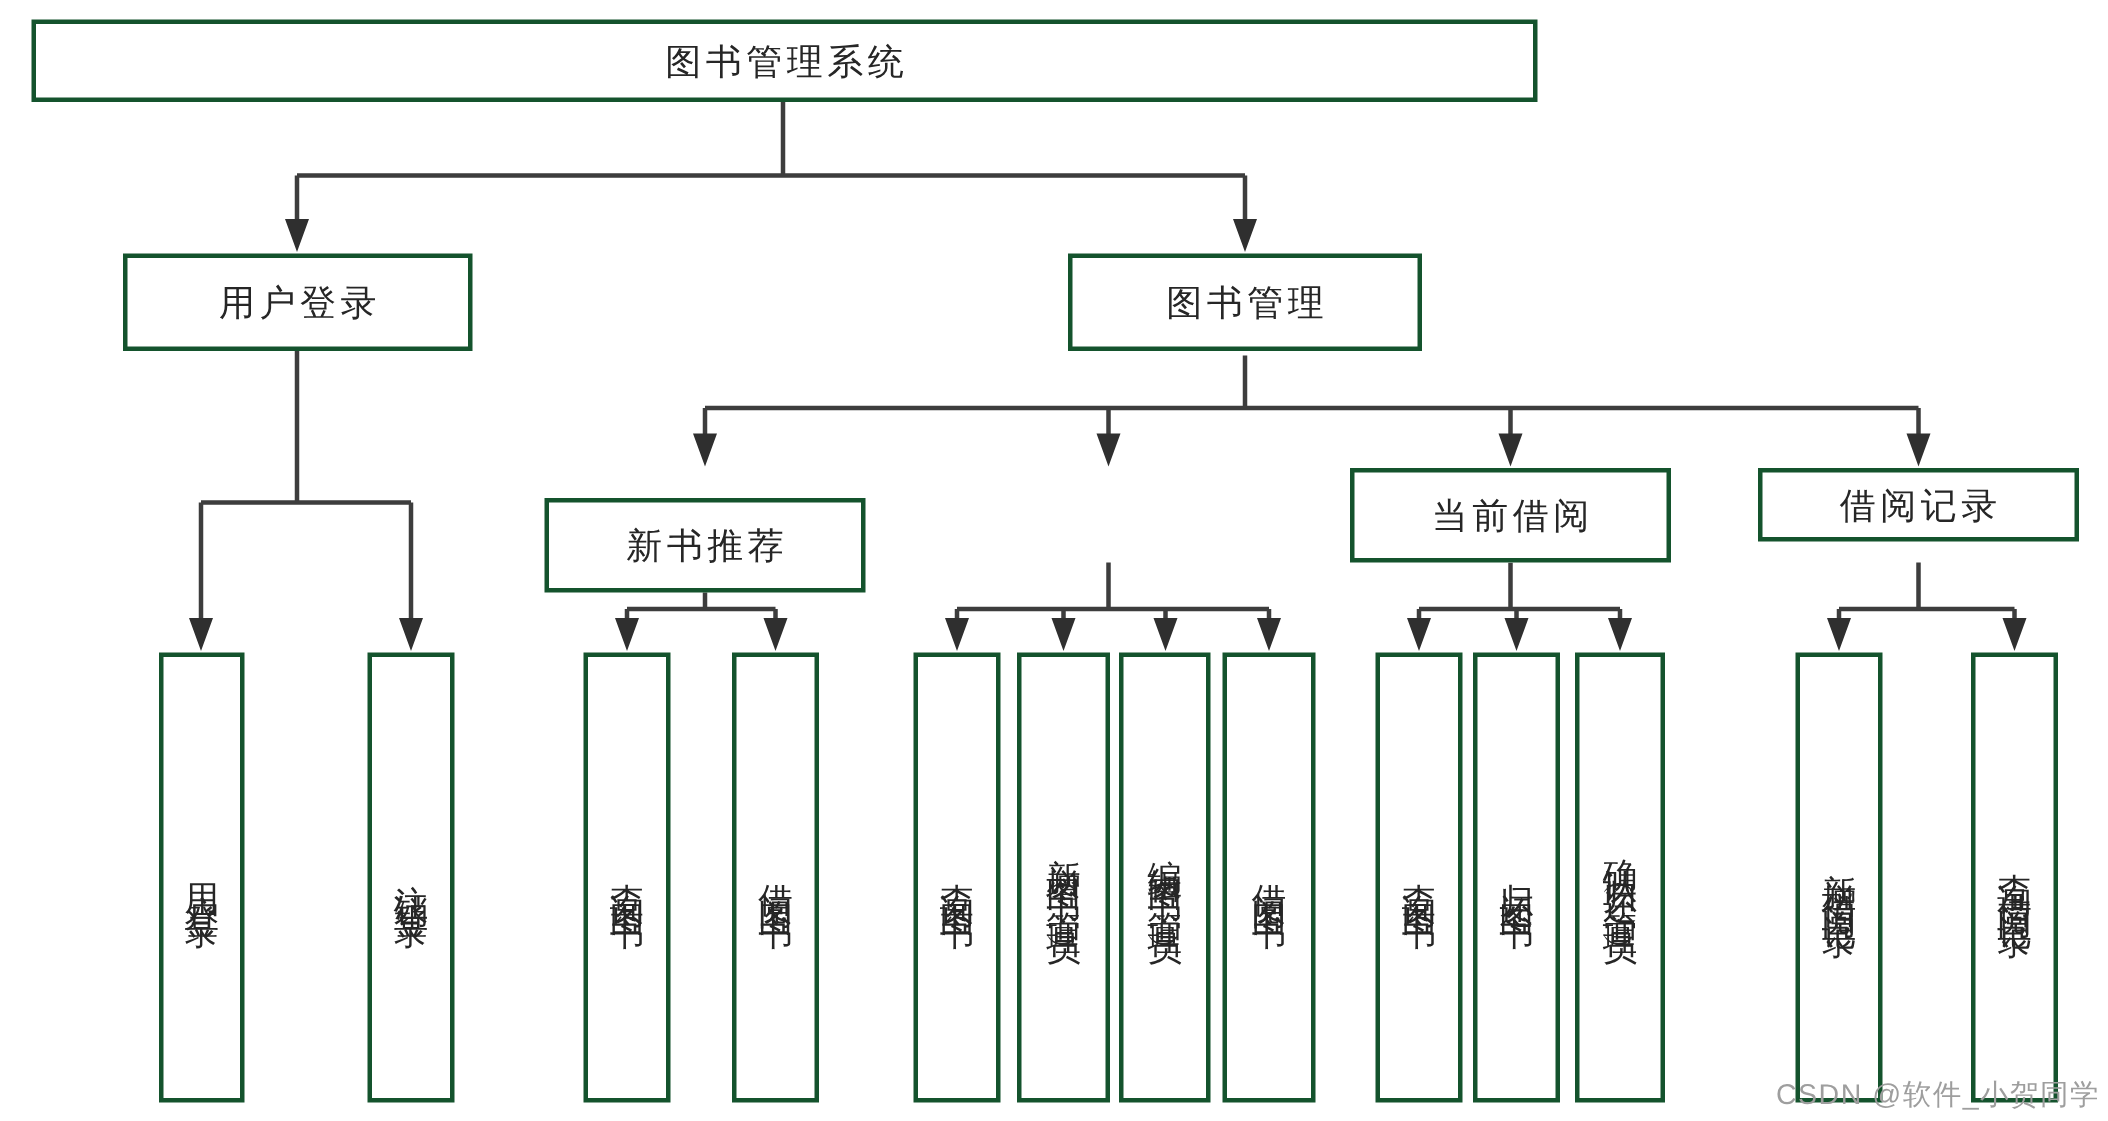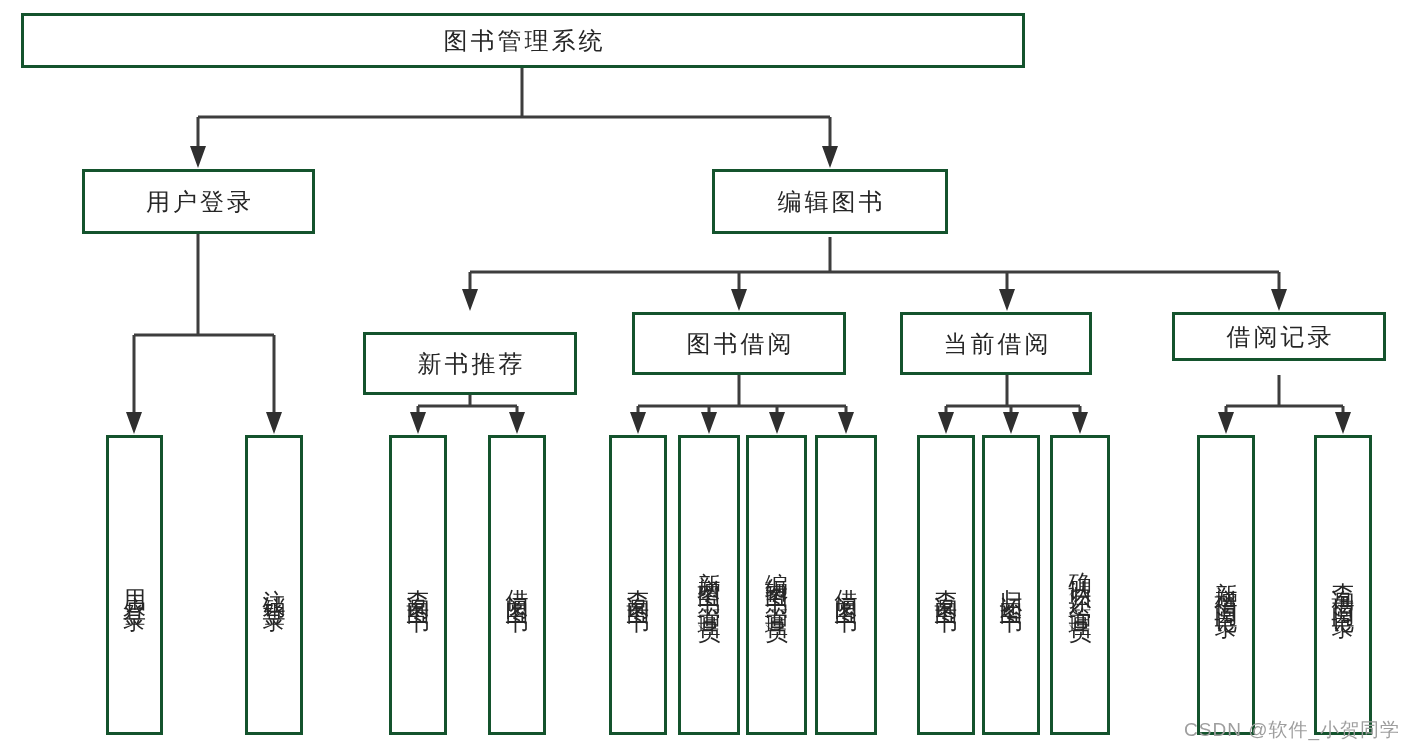--- a/index.html
+++ b/index.html
@@ -78,30 +78,27 @@
   </svg>
 
   <div class="node hnode" style="left:21px; top:13px; width:1004px; height:55px;">
     <span>图书管理系统</span>
   </div>
 
   <div class="node hnode" style="left:82px; top:169px; width:233px; height:65px;">
     <span>用户登录</span>
   </div>
   <div class="node hnode" style="left:712px; top:169px; width:236px; height:65px;">
-    <span>编辑图书</span>
+    <span>图书管理</span>
   </div>
 
   <div class="node hnode" style="left:363px; top:312px; width:214px; height:63px;margin-top:20px;">
     <span>新书推荐</span>
   </div>
-  <div class="node hnode" style="left:632px; top:312px; width:214px; height:63px;">
-    <span>图书借阅</span>
-  </div>
-  <div class="node hnode" style="left:900px; top:312px; width:192px; height:63px;">
+  <div class="node hnode" style="left:900px; top:312px; width:214px; height:63px;">
     <span>当前借阅</span>
   </div>
   <div class="node hnode" style="left:1172px; top:312px; width:214px; height:49px;">
     <span>借阅记录</span>
   </div>
 
   <div class="node leaf" style="left:106px; top:435px; width:57px; height:300px;">
     <span>用户登录</span>
   </div>
   <div class="node leaf" style="left:245px; top:435px; width:58px; height:300px;">

